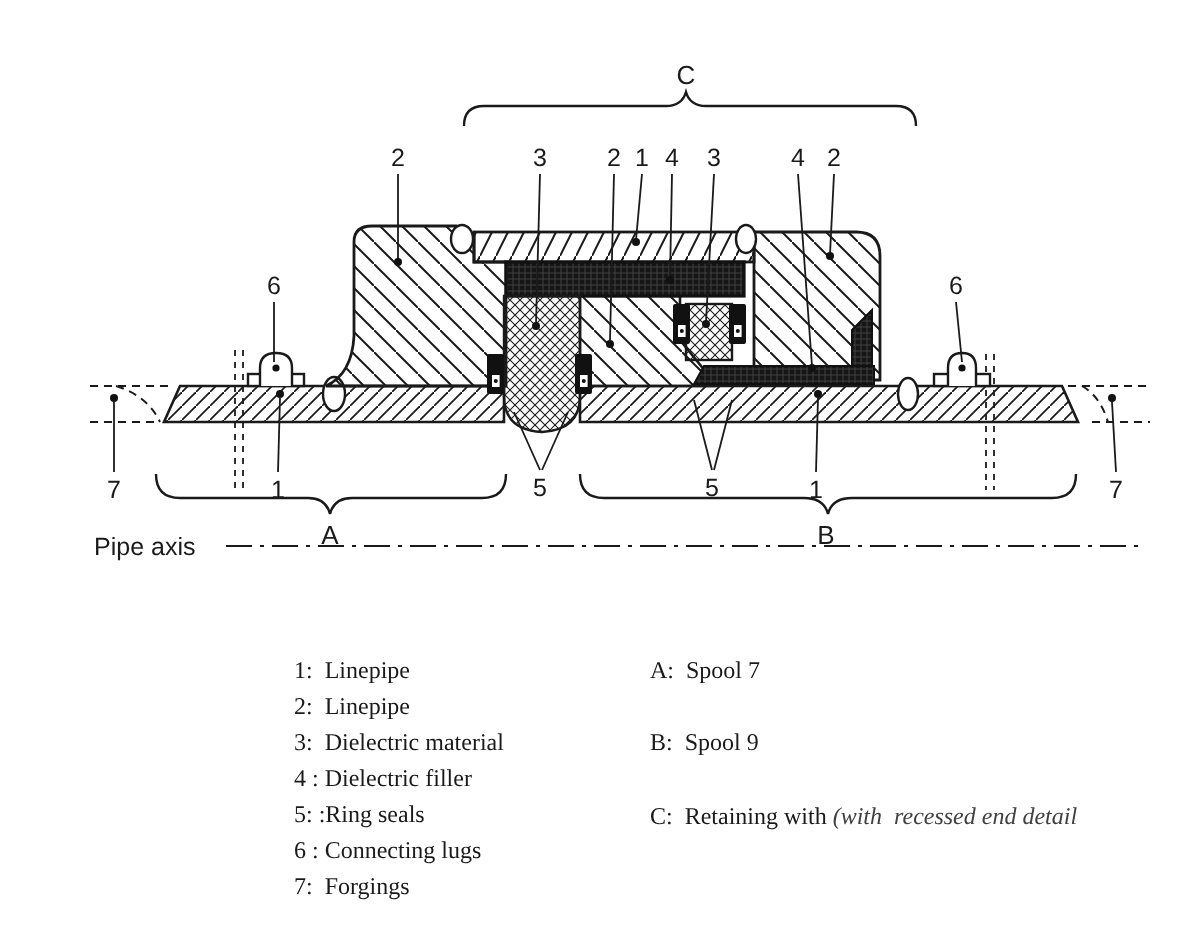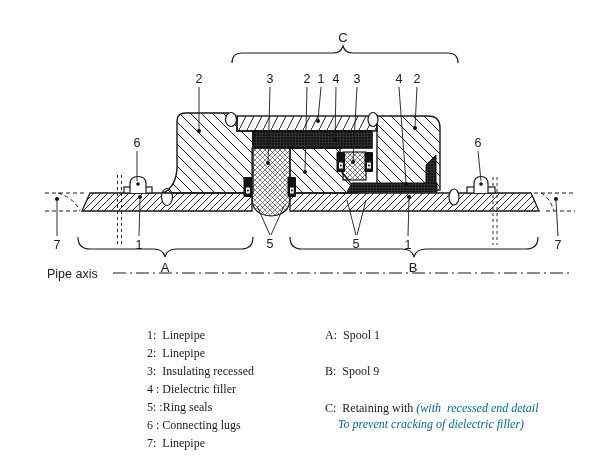--- a/index.html
+++ b/index.html
@@ -2,21 +2,21 @@
 <html><head>
 <meta charset="utf-8">
 <style>
   html,body{margin:0;padding:0;background:#fff;}
   .screen{position:relative;width:602px;height:473px;background:#fff;overflow:hidden;
           font-family:"Liberation Sans",sans-serif;color:#1a1a1a;}
   svg{position:absolute;left:0;top:0;}
   svg text{font-family:"Liberation Sans",sans-serif;font-size:12.5px;fill:#1a1a1a;}
   svg text.big{font-size:13px;}
   .legend-item{position:absolute;font-size:12px;line-height:14px;white-space:pre;font-family:Liberation Serif, serif;}
-  .legend-note{color:#0369a1;font-style:italic;}
+  .legend-note{color:#404040;font-style:italic;}
   .note2{display:block;padding-left:13px;}
 </style>
 </head>
 <body>
 
 <div class="screen">
 
 <svg width="602" height="310" viewBox="0 0 602 310">
   <defs>
     <pattern id="hWide" width="11" height="11" patternUnits="userSpaceOnUse">
@@ -157,24 +157,24 @@
   <text x="408" y="249" text-anchor="middle">1</text>
   <text x="558" y="249" text-anchor="middle">7</text>
   <text class="big" x="165" y="272" text-anchor="middle">A</text>
   <text class="big" x="413" y="272" text-anchor="middle">B</text>
   <text x="47" y="277.5">Pipe axis</text>
 </svg>
 
 <div>
   <div class="legend-item" style="left:147px;top:328px">1:  Linepipe</div>
   <div class="legend-item" style="left:147px;top:346px">2:  Linepipe</div>
-  <div class="legend-item" style="left:147px;top:364px">3:  Insulating recessed</div>
+  <div class="legend-item" style="left:147px;top:364px">3:  Dielectric material</div>
   <div class="legend-item" style="left:147px;top:382px">4 : Dielectric filler</div>
   <div class="legend-item" style="left:147px;top:400px">5: :Ring seals</div>
   <div class="legend-item" style="left:147px;top:418px">6 : Connecting lugs</div>
-  <div class="legend-item" style="left:147px;top:436px">7:  Linepipe</div>
+  <div class="legend-item" style="left:147px;top:436px">7:  Forgings</div>
 
-  <div class="legend-item" style="left:325px;top:328px">A:  Spool 1</div>
+  <div class="legend-item" style="left:325px;top:328px">A:  Spool 7</div>
   <div class="legend-item" style="left:325px;top:364px">B:  Spool 9</div>
-  <div class="legend-item" style="left:325px;top:400px;line-height:16px"><span>C:  Retaining with </span><span class="legend-note">(with  recessed end detail</span><span class="legend-note note2">To prevent cracking of dielectric filler)</span></div>
+  <div class="legend-item" style="left:325px;top:400px;line-height:16px"><span>C:  Retaining with </span><span class="legend-note">(with  recessed end detail</span></div>
 </div>
 
 </div>
 
 </body></html>

